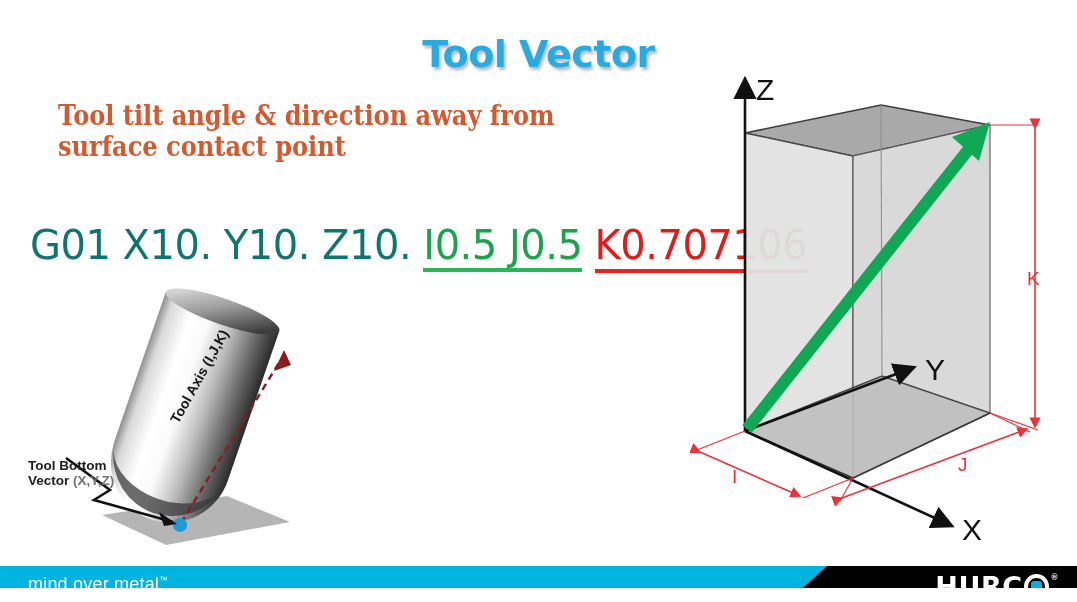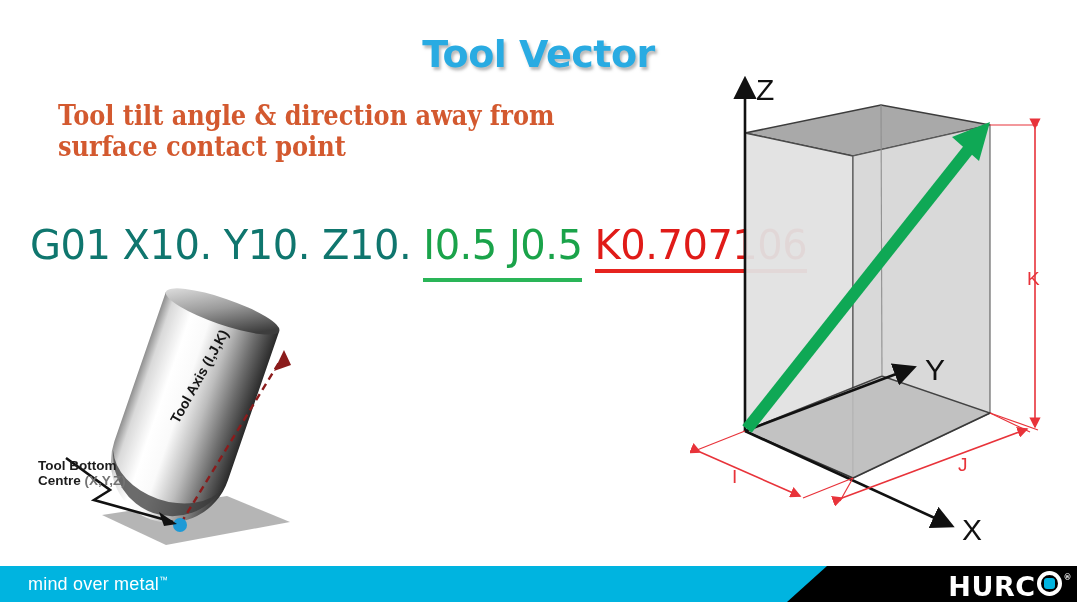--- a/index.html
+++ b/index.html
@@ -57,41 +57,41 @@
     font-family: "DejaVu Sans", sans-serif;
     font-size: 40px;
     font-weight: normal;
     white-space: nowrap;
     letter-spacing: -0.5px;
   }
   #gcode .black { color: #0f766e; }
   #gcode .green {
     color: #1aa34a;
     border-bottom: 4px solid #2ab558;
-    padding-bottom: 10px;
+    padding-bottom: 0;
   }
   #gcode .red {
     color: #e01b18;
     border-bottom: 4px solid #e6231f;
     padding-bottom: 1px;
   }
 
   
   #tool-figure {
     position: absolute;
     left: 18px;
     top: 268px;
     width: 350px;
     height: 290px;
   }
   #tool-figure svg { display: block; }
 
   .lbl-toolbottom {
     position: absolute;
-    left: 38px;
+    left: 28px;
     top: 458px;
     font-family: "Liberation Sans", sans-serif;
     font-size: 13.5px;
     font-weight: bold;
     line-height: 1.13;
     color: #1c1c1c;
     white-space: nowrap;
   }
   .lbl-toolbottom .xyz { color: #737373; }
 
@@ -117,21 +117,21 @@
     height: 500px;
   }
   #box-figure svg { display: block; }
 
   
   #footer {
     position: absolute;
     left: 0;
     top: 566px;
     width: 1077px;
-    height: 36px;
+    height: 22px;
     background: #00b4e0;
     overflow: hidden;
   }
   #footer-black {
     position: absolute;
     right: 0;
     top: 0;
     width: 290px;
     height: 36px;
     background: #000000;
@@ -145,23 +145,24 @@
     font-size: 18px;
     color: #ffffff;
     letter-spacing: 0.2px;
   }
   #tagline .tm {
     font-size: 9px;
     vertical-align: super;
   }
   #hurco-logo {
     position: absolute;
-    right: 5px;
+    right: 18px;
     top: 5px;
     display: flex;
+    align-items: center;
     font-family: "DejaVu Sans", sans-serif;
     font-size: 27px;
     font-weight: bold;
     color: #ffffff;
     letter-spacing: 0.5px;
   }
   #hurco-o {
     position: relative;
     width: 25px;
     height: 25px;
@@ -244,21 +245,21 @@
 
       <circle cx="162" cy="257" r="7" fill="#1e9ad6"></circle>
 
       <polyline points="48,190 92,222 76,232 155,254" fill="none" stroke="#111111" stroke-width="2.6"></polyline>
       <polygon points="159,256 141,244 146,258" fill="#111111"></polygon>
     </svg>
   </div>
 
   <div class="lbl-toolbottom">
     <span>Tool Bottom</span><br>
-    <span>Centre </span><span class="xyz">(X,Y,Z)</span>
+    <span>Vector </span><span class="xyz">(X,Y,Z)</span>
   </div>
 
   <div class="lbl-toolaxis">Tool Axis (I,J,K)</div>
 
   <div id="box-figure">
     <svg width="390" height="500" viewBox="0 0 390 500">
       <defs>
         <marker id="arrBlack" markerWidth="9" markerHeight="9" refX="7" refY="4.5" orient="auto">
           <path d="M0,0 L9,4.5 L0,9 z" fill="#111111"></path>
         </marker>

